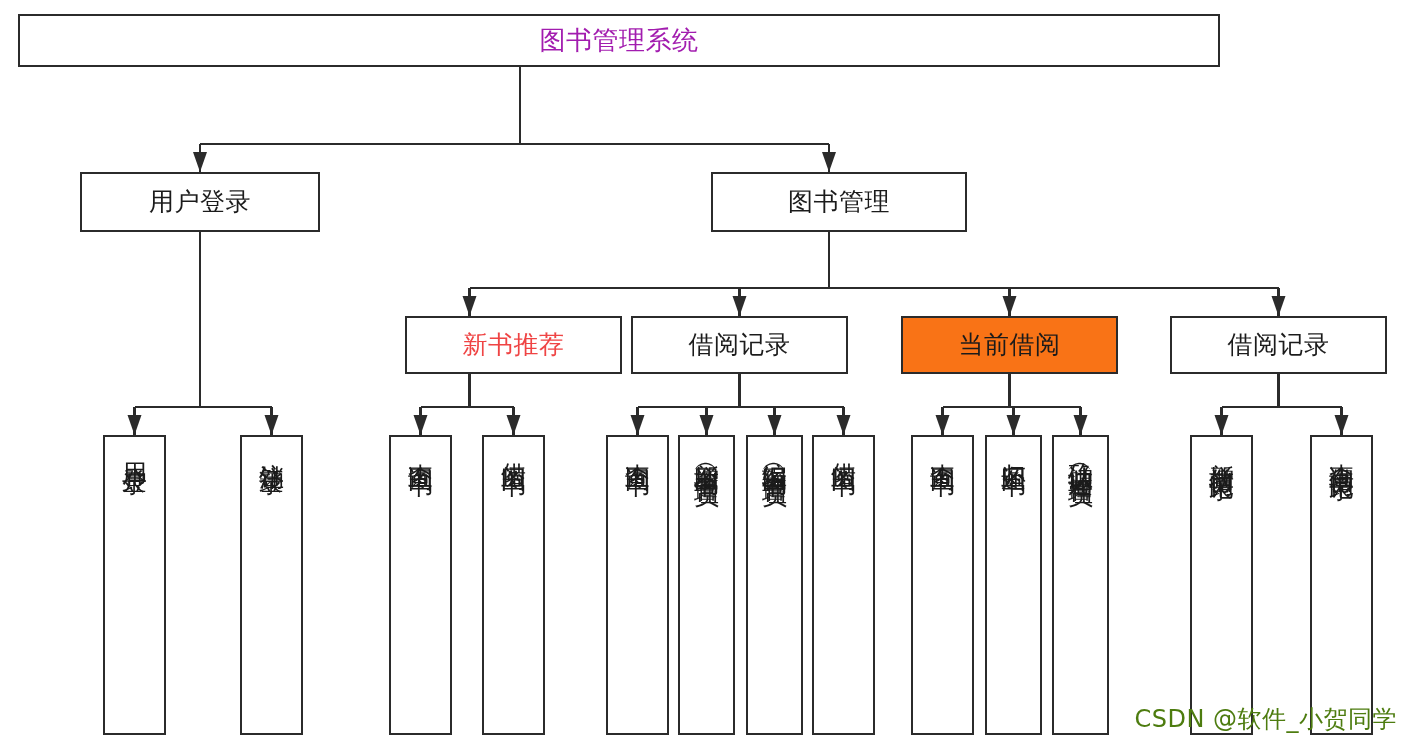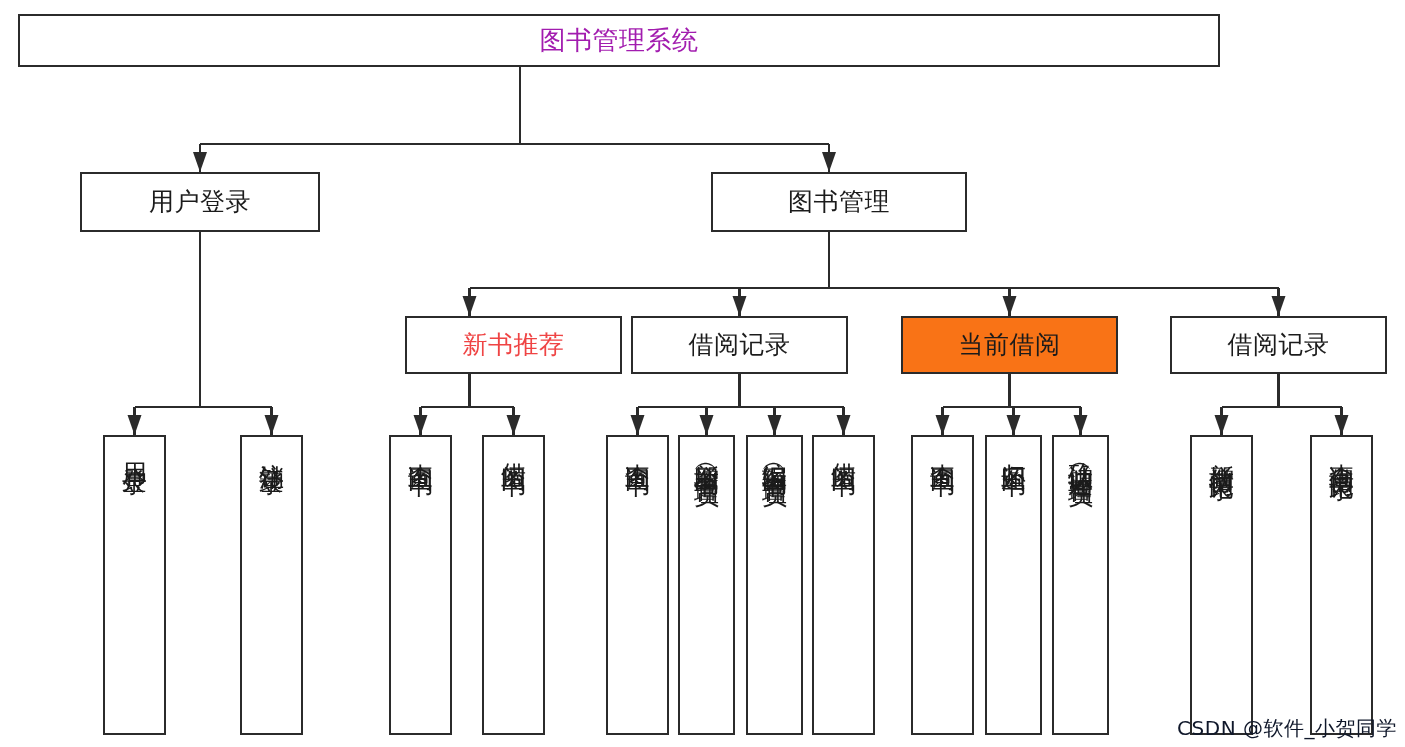--- a/index.html
+++ b/index.html
@@ -56,23 +56,23 @@
     letter-spacing: 3px;
     line-height: 1;
     white-space: nowrap;
   }
   .node.root .label {
     font-size: 26px;
   }
   #watermark {
     position: absolute;
     right: 8px;
-    bottom: 5px;
-    font-size: 20px;
-    color: #0f172a;
+    bottom: 12px;
+    font-size: 24px;
+    color: #4d7c0f;
     letter-spacing: 0.5px;
     white-space: nowrap;
   }
 </style>
 </head>
 <body>
 
 <div id="canvas">
   <svg id="edges" viewBox="0 0 1405 747">
       <line x1="520" y1="67" x2="520" y2="144" stroke="#2b2b2b" stroke-width="2.5" shape-rendering="crispEdges"></line>

